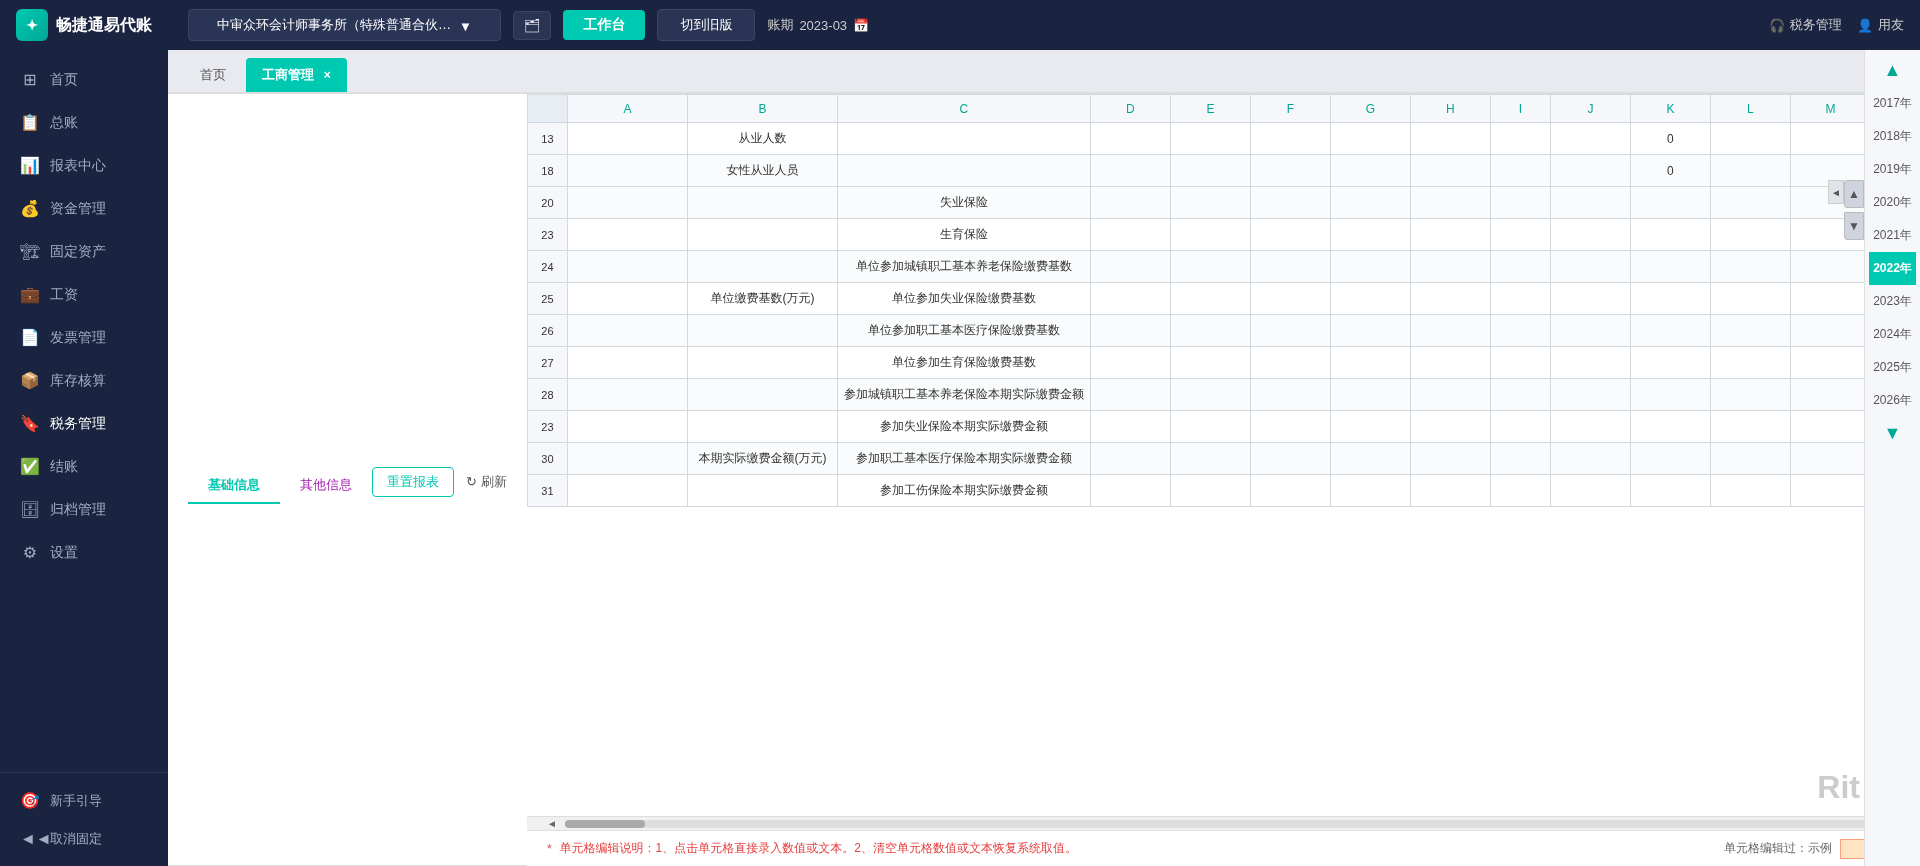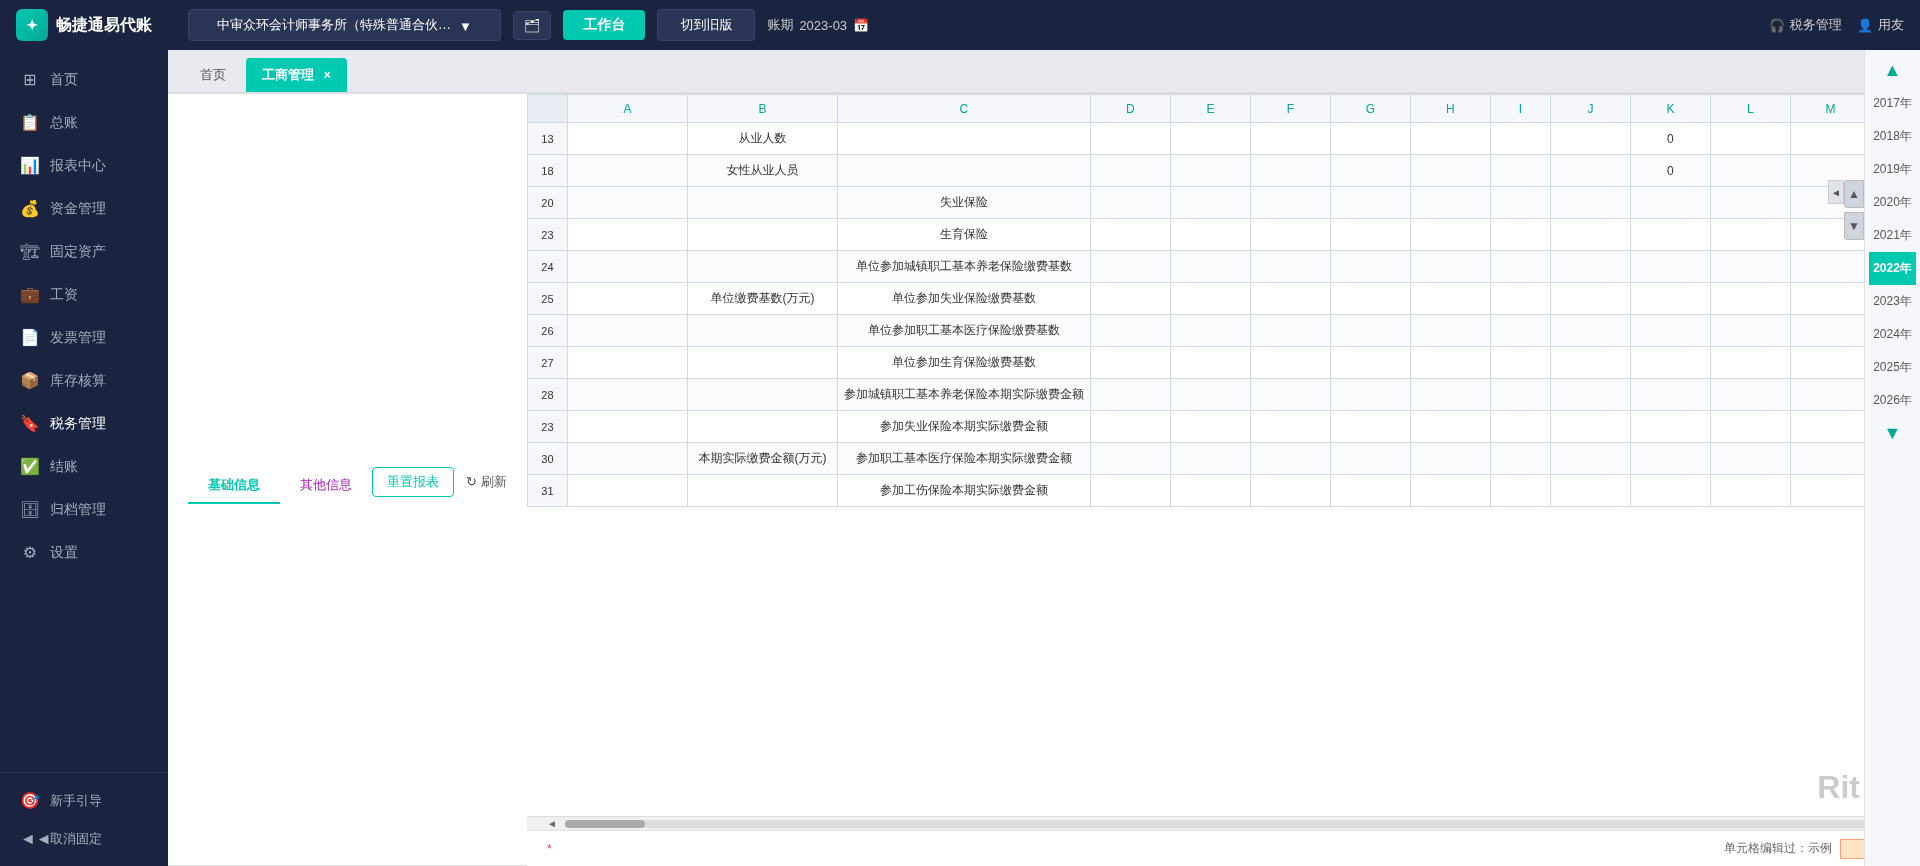--- a/index.html
+++ b/index.html
@@ -756,20 +756,21 @@
       <div class="h-scrollbar">
         <span class="scroll-arrow">◄</span>
         <div class="h-scroll-track">
           <div class="h-scroll-thumb"></div>
         </div>
         <span class="scroll-arrow">►</span>
       </div>
 
       <div class="bottom-bar">
         <span>* </span>
+        <span>单元格编辑说明：1、点击单元格直接录入数值或文本。2、清空单元格数值或文本恢复系统取值。</span>
         <div class="bottom-bar-right">
           <span>单元格编辑过：示例</span>
           <div class="cell-edited-box"></div>
         </div>
       </div>
     </div>
   </div>
 </div>
 
 <div class="year-panel">

